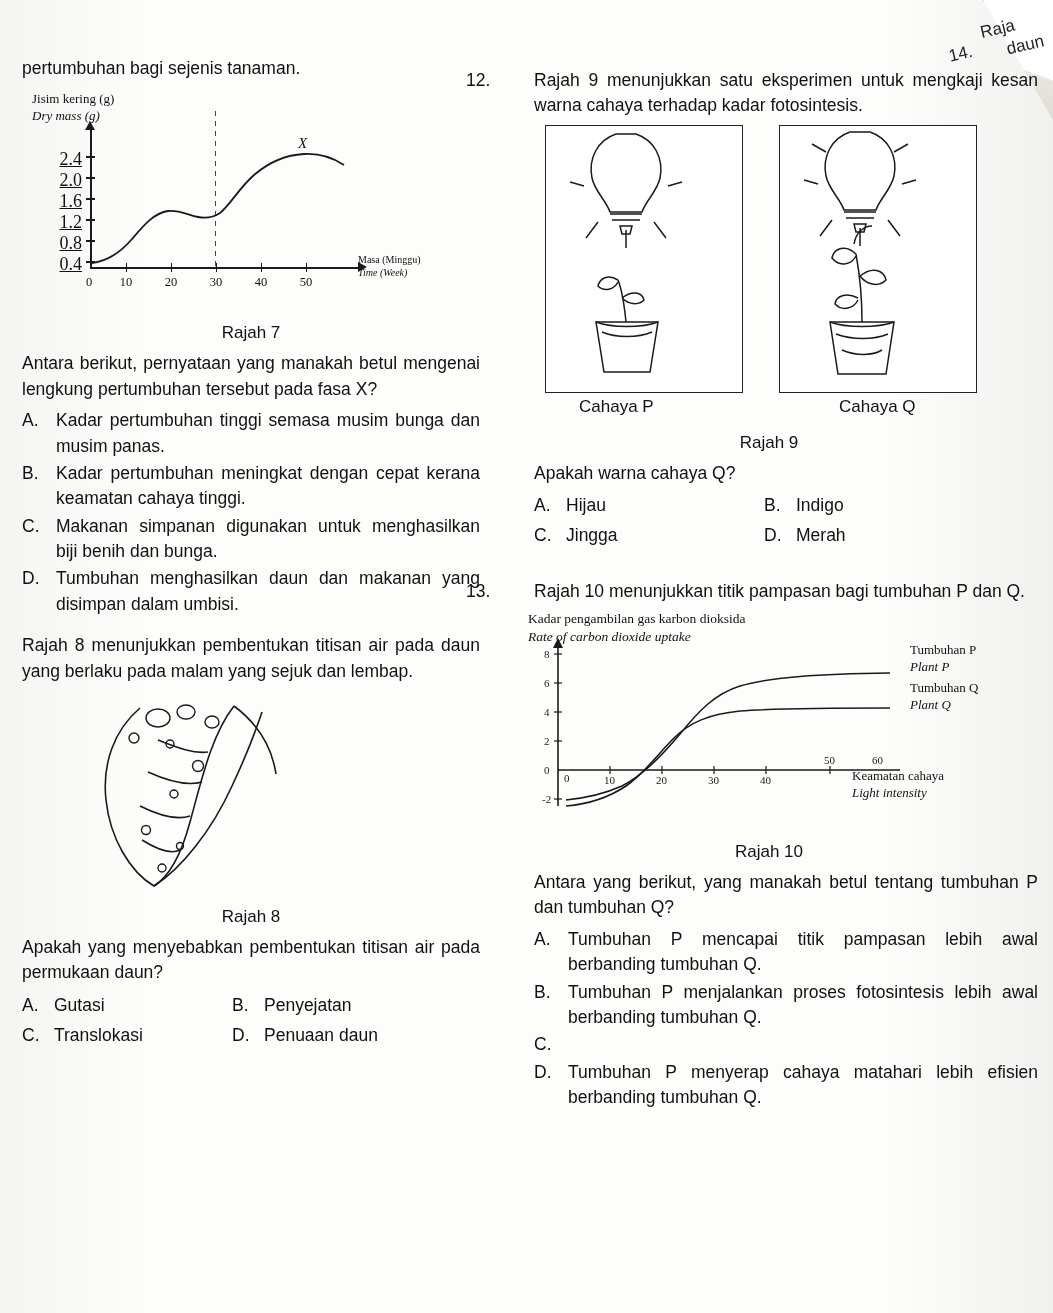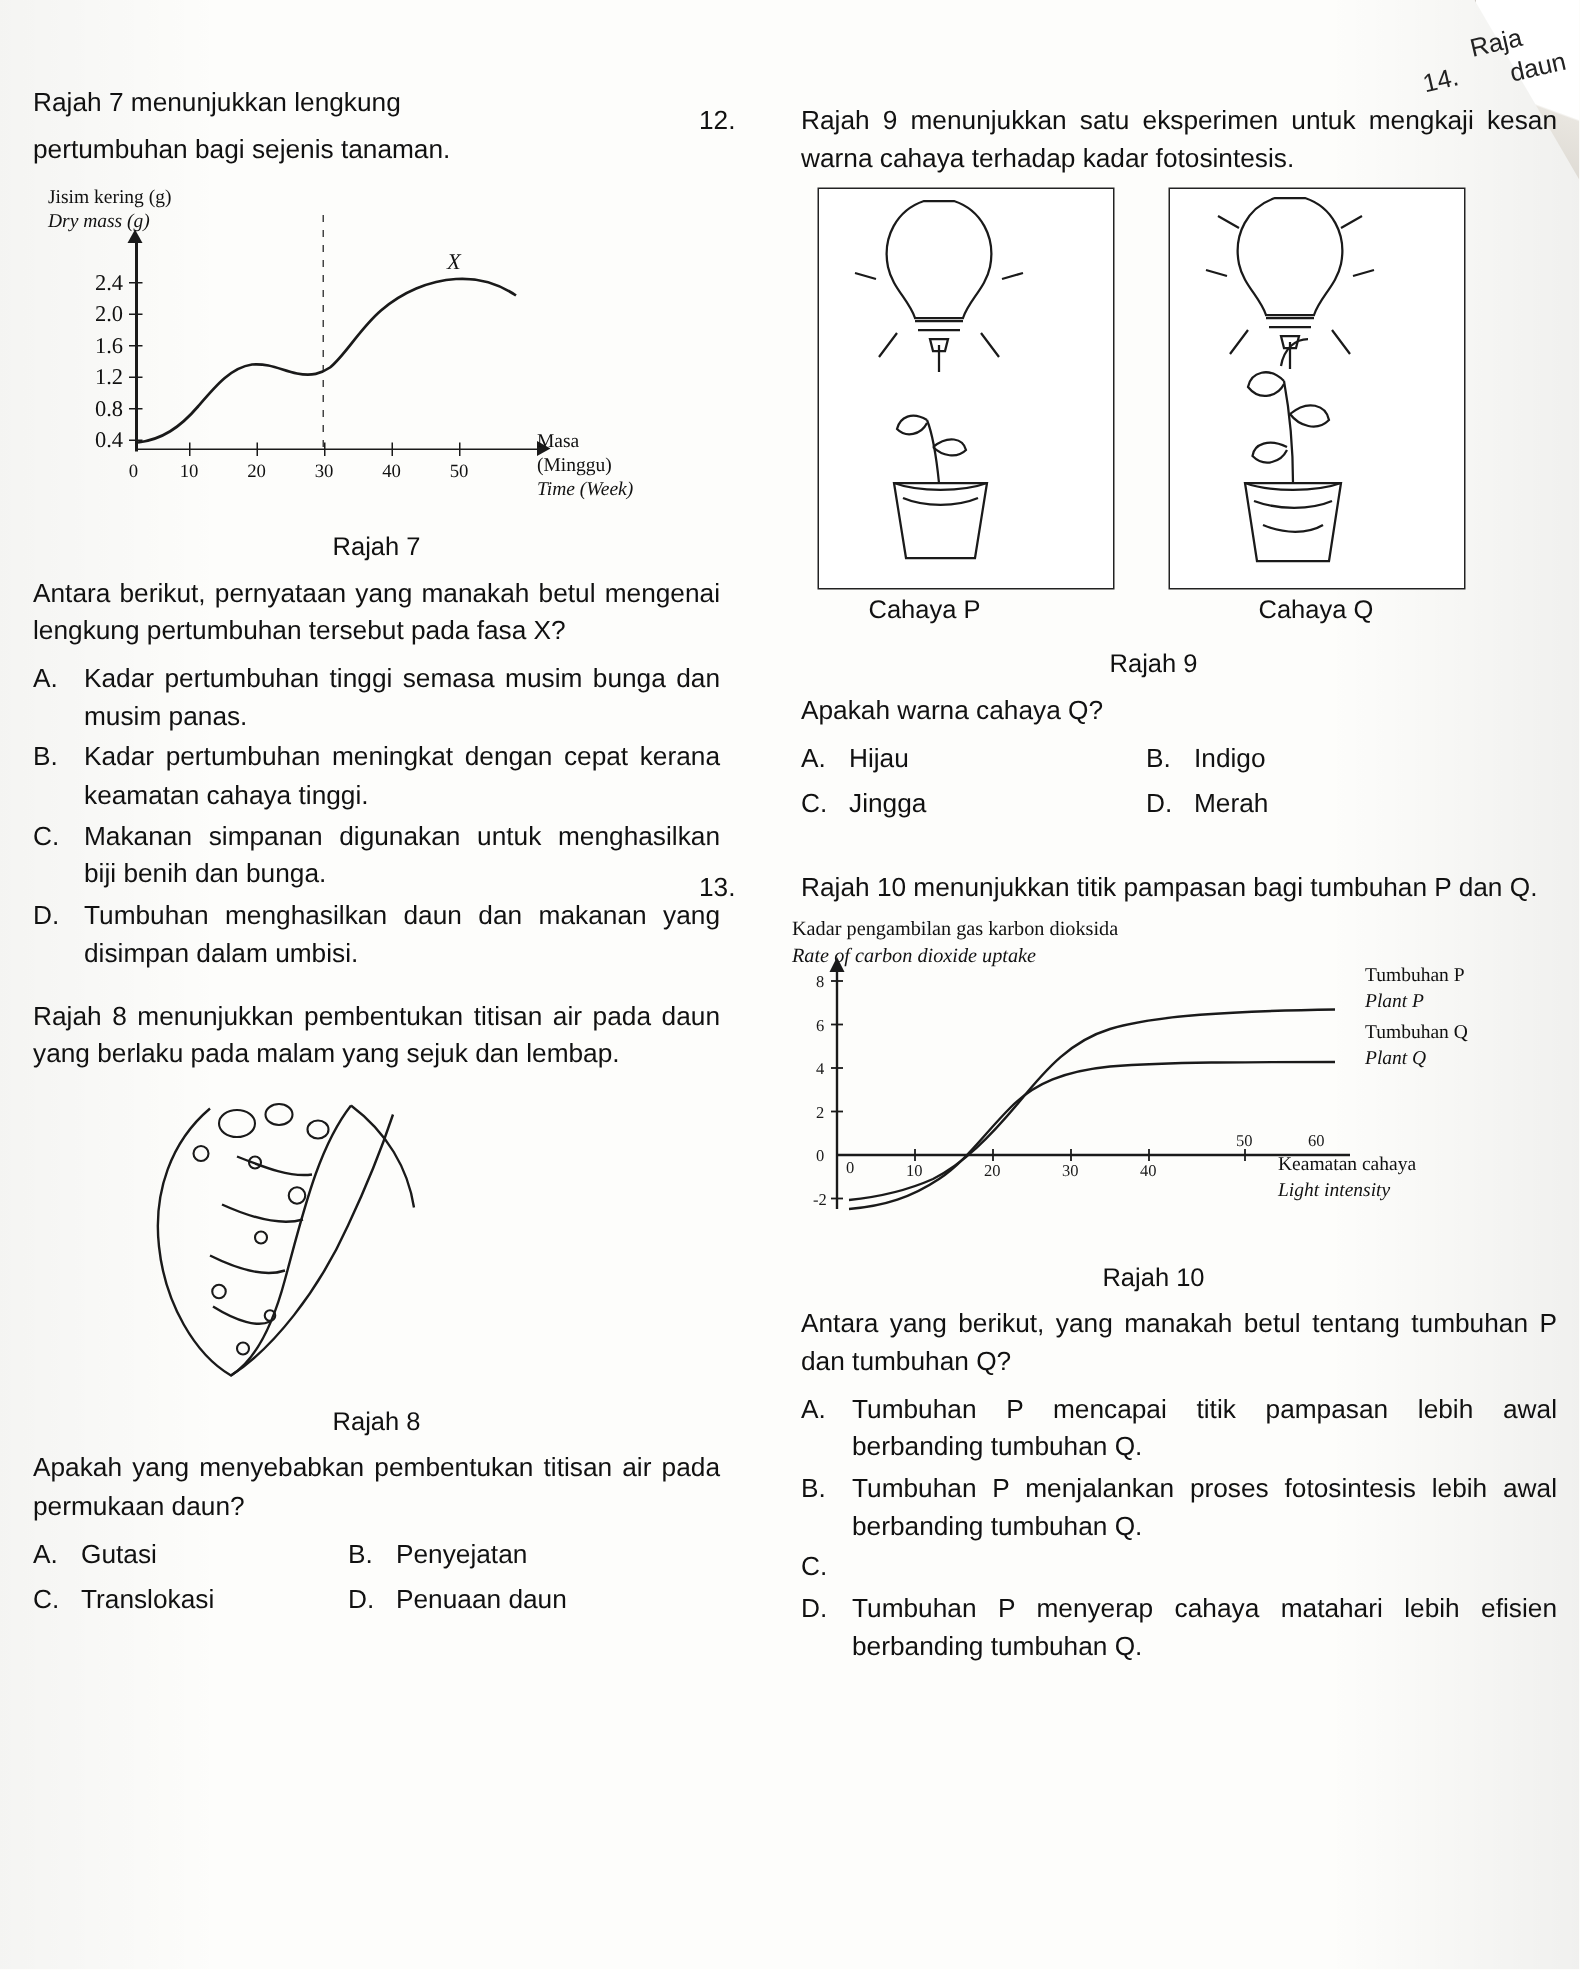--- a/index.html
+++ b/index.html
@@ -126,24 +126,25 @@
   .fig7 .arrow-right {
     position: absolute;
     left: 330px; top: 171px;
     width: 0; height: 0;
     border-top: 5px solid transparent;
     border-bottom: 5px solid transparent;
     border-left: 9px solid #1a1a1a;
   }
   .fig7 .ytick {
     position: absolute;
-    font-size: 15px;
+    font-size: 18px;
     text-align: right;
     width: 32px;
     left: 22px;
+    text-decoration: underline;
   }
   .fig7 .ytickmark {
     position: absolute;
     left: 58px;
     width: 9px; height: 1.4px;
     background: #1a1a1a;
   }
   .fig7 .xtick {
     position: absolute;
     font-size: 12.5px;
@@ -165,21 +166,21 @@
   }
   .fig7 .xmark {
     position: absolute;
     left: 270px; top: 44px;
     font-size: 15px;
     font-style: italic;
   }
   .fig7 .xaxis-label {
     position: absolute;
     left: 330px; top: 163px;
-    font-size: 13px;
+    font-size: 10px;
     line-height: 1.25;
   }
   .fig7 .xaxis-label em { font-style: italic; }
   .fig7 svg { position: absolute; left: 0; top: 0; }
 
   
   .fig9 {
     position: relative;
     width: 460px;
     height: 300px;
@@ -267,21 +268,20 @@
 
   <div class="page-edge"></div>
   <div class="corner">
     <span class="cn">14.</span>
     <span class="ct">Raja</span>
     <span class="ct2">daun</span>
   </div>
 
   <div class="col-left">
 
-    <p class="q">Rajah     7     menunjukkan     lengkung</p>
     <p class="q">pertumbuhan bagi sejenis tanaman.</p>
 
     <div class="fig7">
       <div class="ylab">
         Jisim kering (g)<br><em>Dry mass (g)</em>
       </div>
       <div class="arrow-up"></div>
       <div class="axis-v"></div>
       <div class="axis-h"></div>
       <div class="arrow-right"></div>

